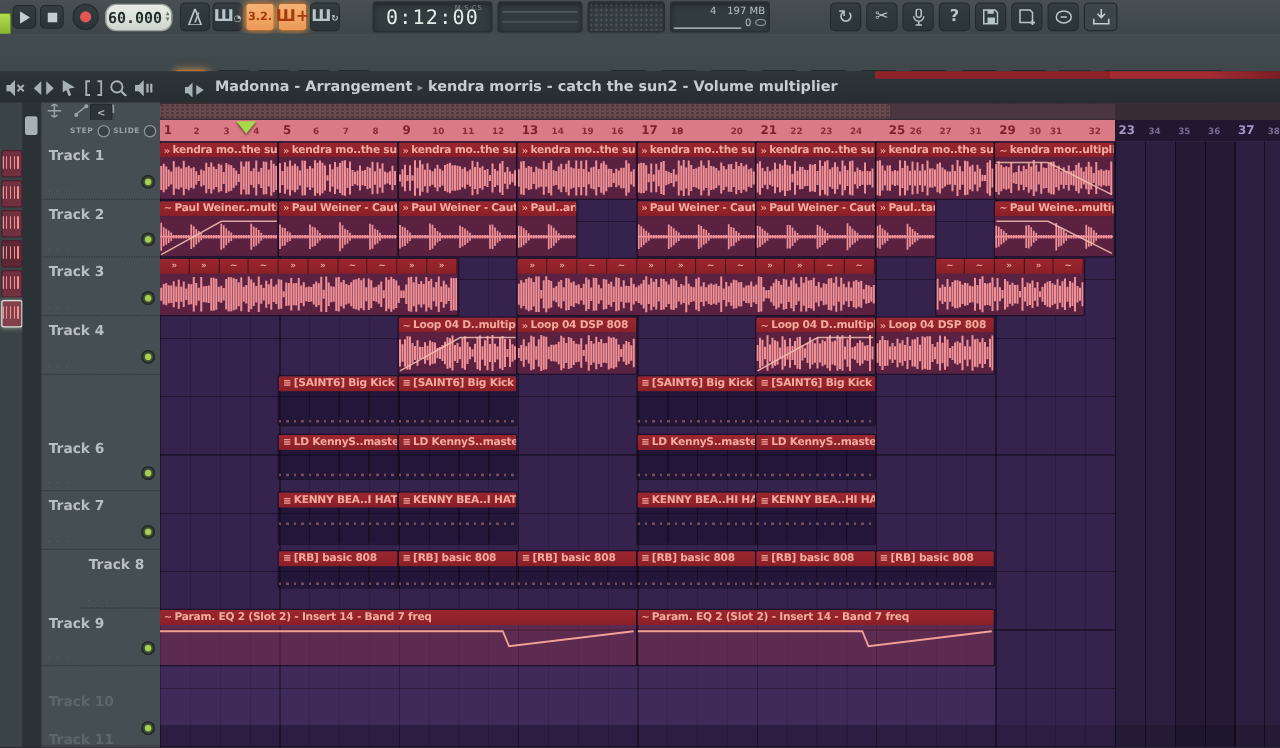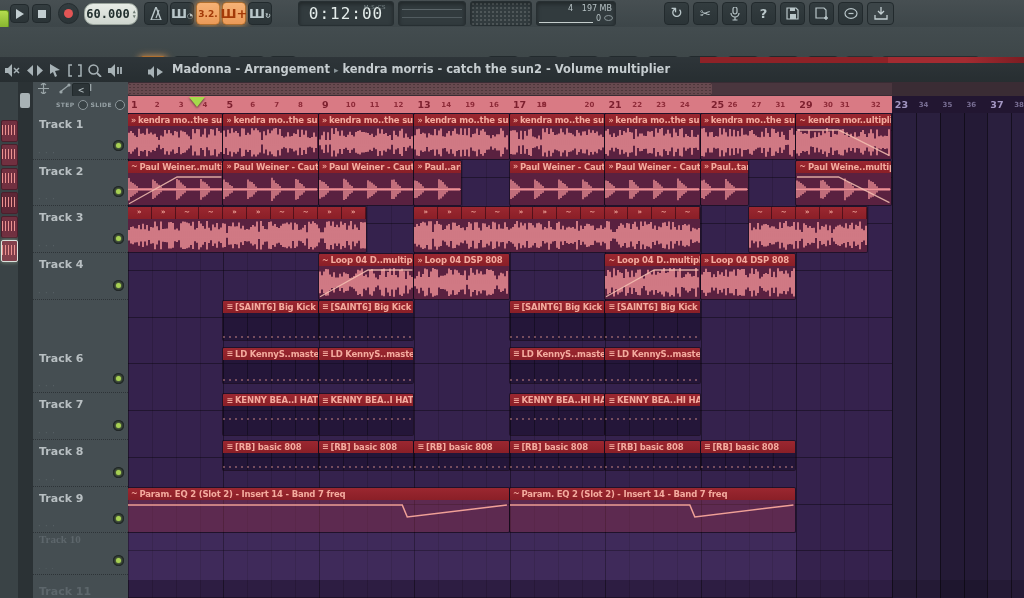--- a/index.html
+++ b/index.html
@@ -438,35 +438,35 @@
           <i></i>
         </span>
       </div>
       <div class="trow" style="top: 280.2px;">
         <span class="tname">Track 7</span>
         <span class="tdots">· · ·</span>
         <span class="led">
           <i></i>
         </span>
       </div>
-      <div class="trow" style="top: 326.9px;">
+      <div class="trow" style="top: 326.9px; margin-left: 32px;">
         <span class="tname">Track 8</span>
         <span class="tdots">· · ·</span>
         <span class="led">
           <i></i>
         </span>
       </div>
       <div class="trow" style="top: 373.6px;">
         <span class="tname">Track 9</span>
         <span class="tdots">· · ·</span>
         <span class="led">
           <i></i>
         </span>
       </div>
-      <div class="trow dim" style="top: 415px; font-family: Liberation Serif, serif;">
+      <div class="trow dim" style="top: 437px;">
         <span class="tname">Track 10</span>
         <span class="tdots">· · ·</span>
         <span class="led">
           <i></i>
         </span>
       </div>
       <div class="trow dim" style="top: 467px;">
         <span class="tname">Track 11</span>
       </div>
     </div>

